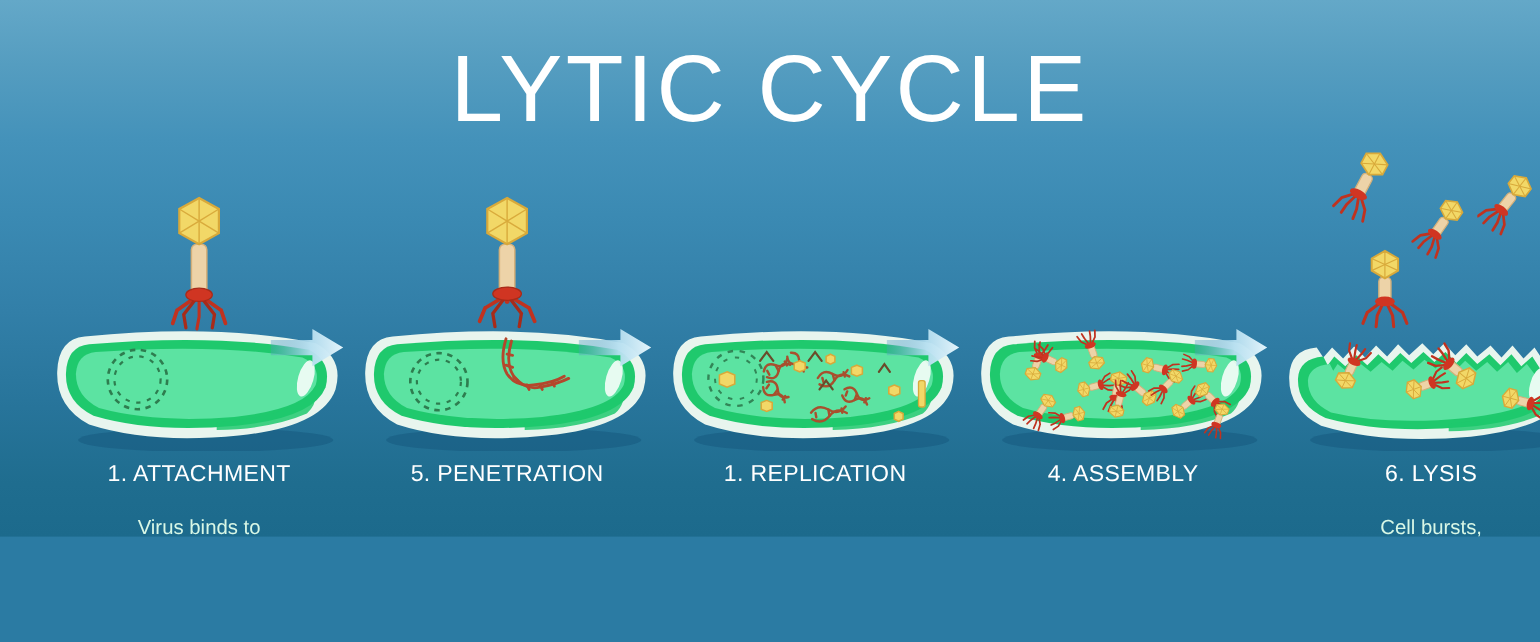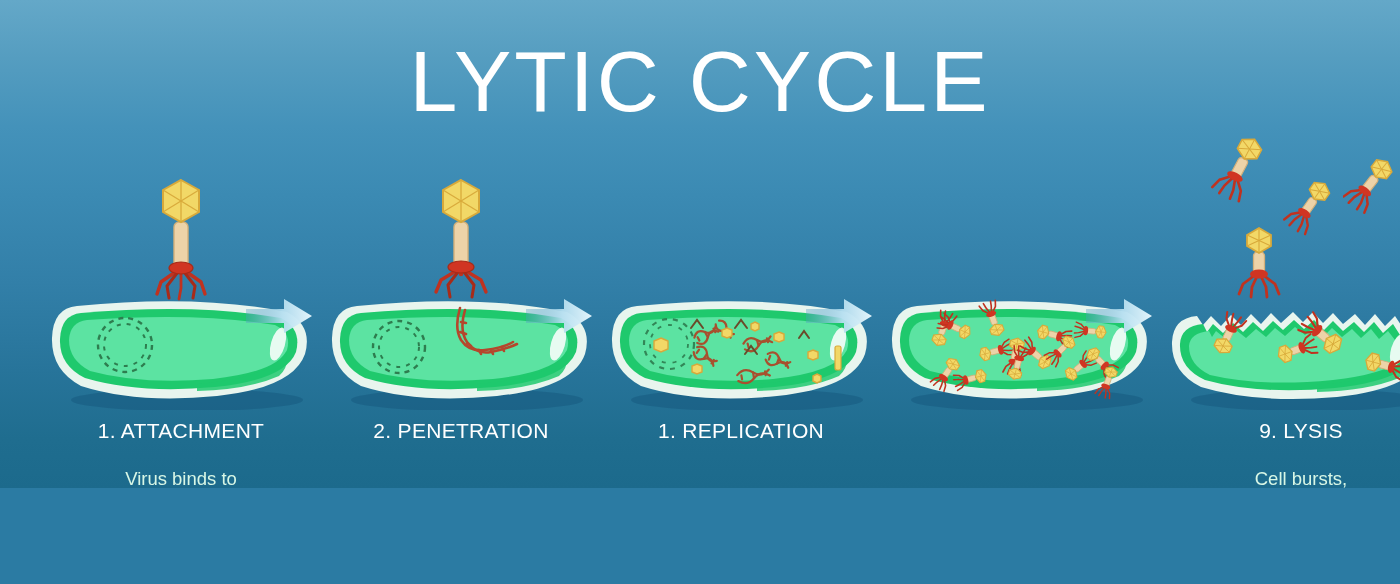--- a/index.html
+++ b/index.html
@@ -215,21 +215,21 @@
               <line x1="134" y1="30" x2="139" y2="31"></line>
               <line x1="133" y1="40" x2="139" y2="42"></line>
               <line x1="140" y1="51" x2="144" y2="54"></line>
               <line x1="152" y1="58" x2="154" y2="62"></line>
               <line x1="164" y1="58" x2="166" y2="62"></line>
               <line x1="175" y1="55" x2="177" y2="59"></line>
             </g>
           </svg>
         </div>
       </div>
-      <div class="step-label">2. PENETRATION</div>
+      <div class="step-label">5. PENETRATION</div>
     </div>
 
     <div class="step">
       <div class="scene">
         <div class="cell-wrap">
           <svg class="cell-svg" width="268" height="118" viewBox="0 0 268 118">
             <ellipse cx="140" cy="108" rx="116" ry="11" fill="#14557a" opacity="0.45"></ellipse>
             <path d="M30 14 Q6 16 5 46 Q4 78 34 94 Q90 112 170 104 Q246 96 258 62 Q266 34 240 20 Q150 2 30 14 Z" fill="#e8f5ee"></path>
             <path d="M34 21 Q14 23 13 47 Q12 73 38 86 Q92 102 168 95 Q238 88 249 60 Q255 37 234 26 Q150 11 34 21 Z" fill="#1fc96d"></path>
             <path d="M40 28 Q23 30 22 48 Q22 68 43 79 Q94 93 166 87 Q230 80 240 58 Q245 41 228 33 Q150 20 40 28 Z" fill="#5ce3a2"></path>
@@ -353,20 +353,21 @@
               <use href="#mini-phage" transform="translate(158,70) rotate(130) scale(0.95)"></use>
               <use href="#mini-phage" transform="translate(182,50) rotate(45) scale(0.9)"></use>
               <use href="#mini-phage" transform="translate(184,82) rotate(230) scale(0.88)"></use>
               <use href="#mini-phage" transform="translate(206,62) rotate(315) scale(0.92)"></use>
               <use href="#mini-phage" transform="translate(214,40) rotate(95) scale(0.85)"></use>
               <use href="#mini-phage" transform="translate(224,80) rotate(20) scale(0.85)"></use>
             </g>
           </svg>
         </div>
       </div>
+      <div class="step-label">4. ASSEMBLY</div>
     </div>
 
     <div class="step">
       <div class="scene">
 
         <div class="phage" style="left:48px; top:0px;">
           <svg width="90" height="100" viewBox="0 0 90 100">
             <g transform="translate(40,30) rotate(28)">
               <g stroke="#c0321f" stroke-width="2.6" fill="none" stroke-linecap="round">
                 <path d="M0 28 L-12 40 M-12 40 L-15 50"></path>
@@ -507,21 +508,21 @@
 
             <g>
               <use href="#mini-phage-2" transform="translate(56,54) rotate(205) scale(1.05)"></use>
               <use href="#mini-phage-2" transform="translate(118,62) rotate(250) scale(1.0)"></use>
               <use href="#mini-phage-2" transform="translate(166,52) rotate(130) scale(1.15)"></use>
               <use href="#mini-phage-2" transform="translate(206,70) rotate(285) scale(1.05)"></use>
             </g>
           </svg>
         </div>
       </div>
-      <div class="step-label">9. LYSIS</div>
+      <div class="step-label">6. LYSIS</div>
       <div class="step-desc">Cell bursts,
 releasing new viruses
 to infect others</div>
     </div>
 
   </div>
 
   <div class="arrow a1">
     <svg width="66" height="40" viewBox="0 0 66 40">
       <defs>

